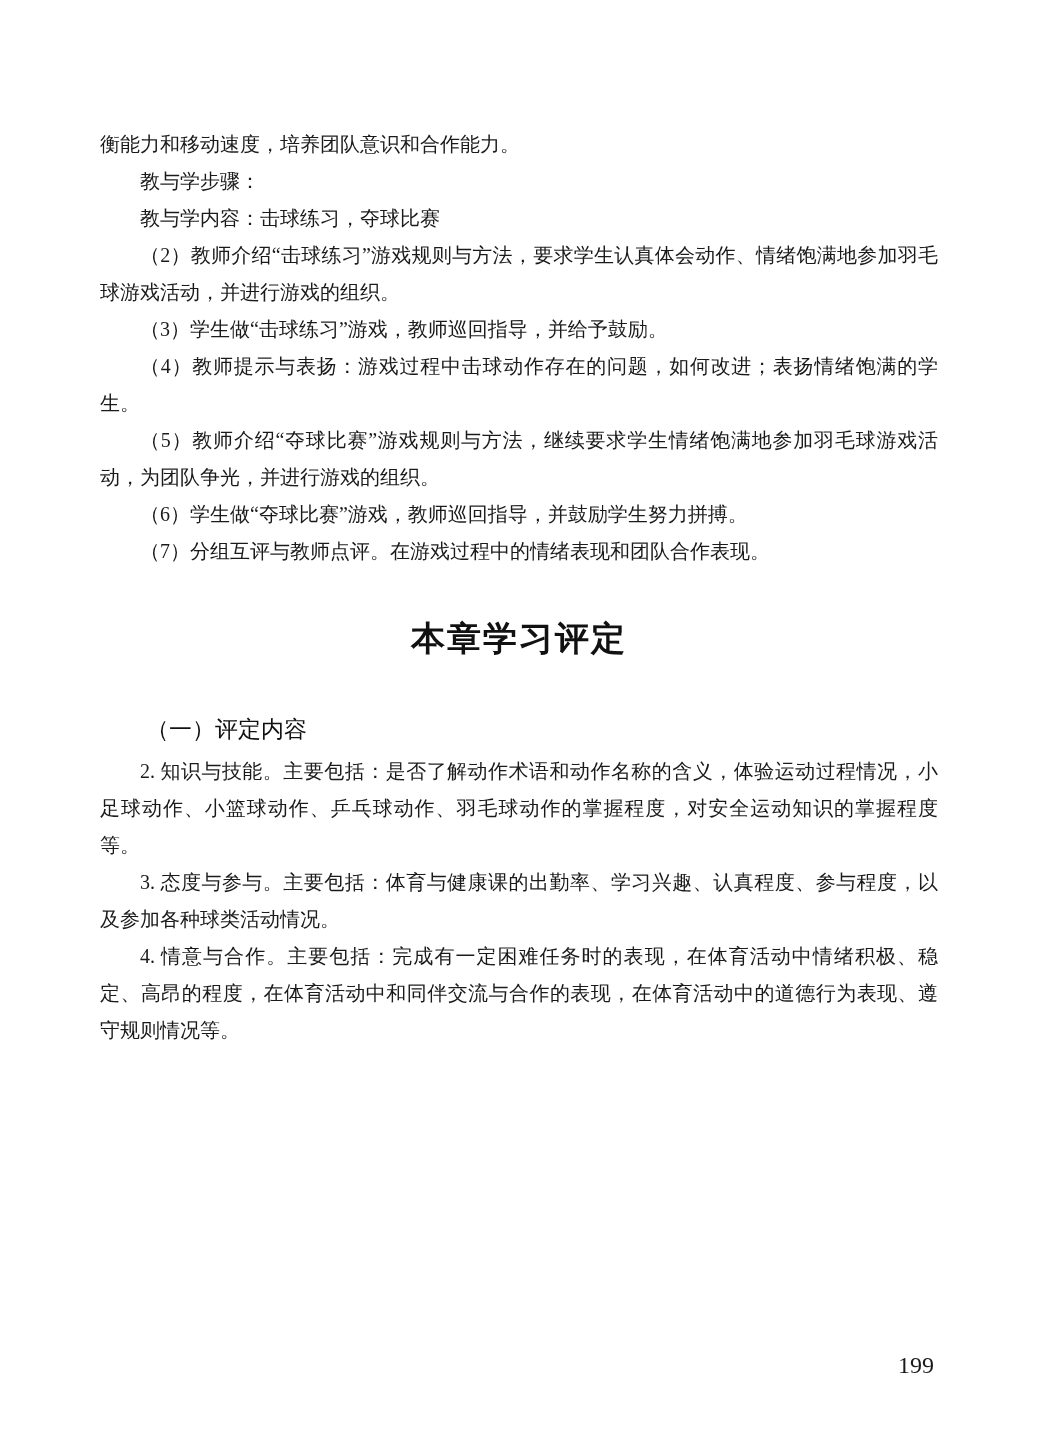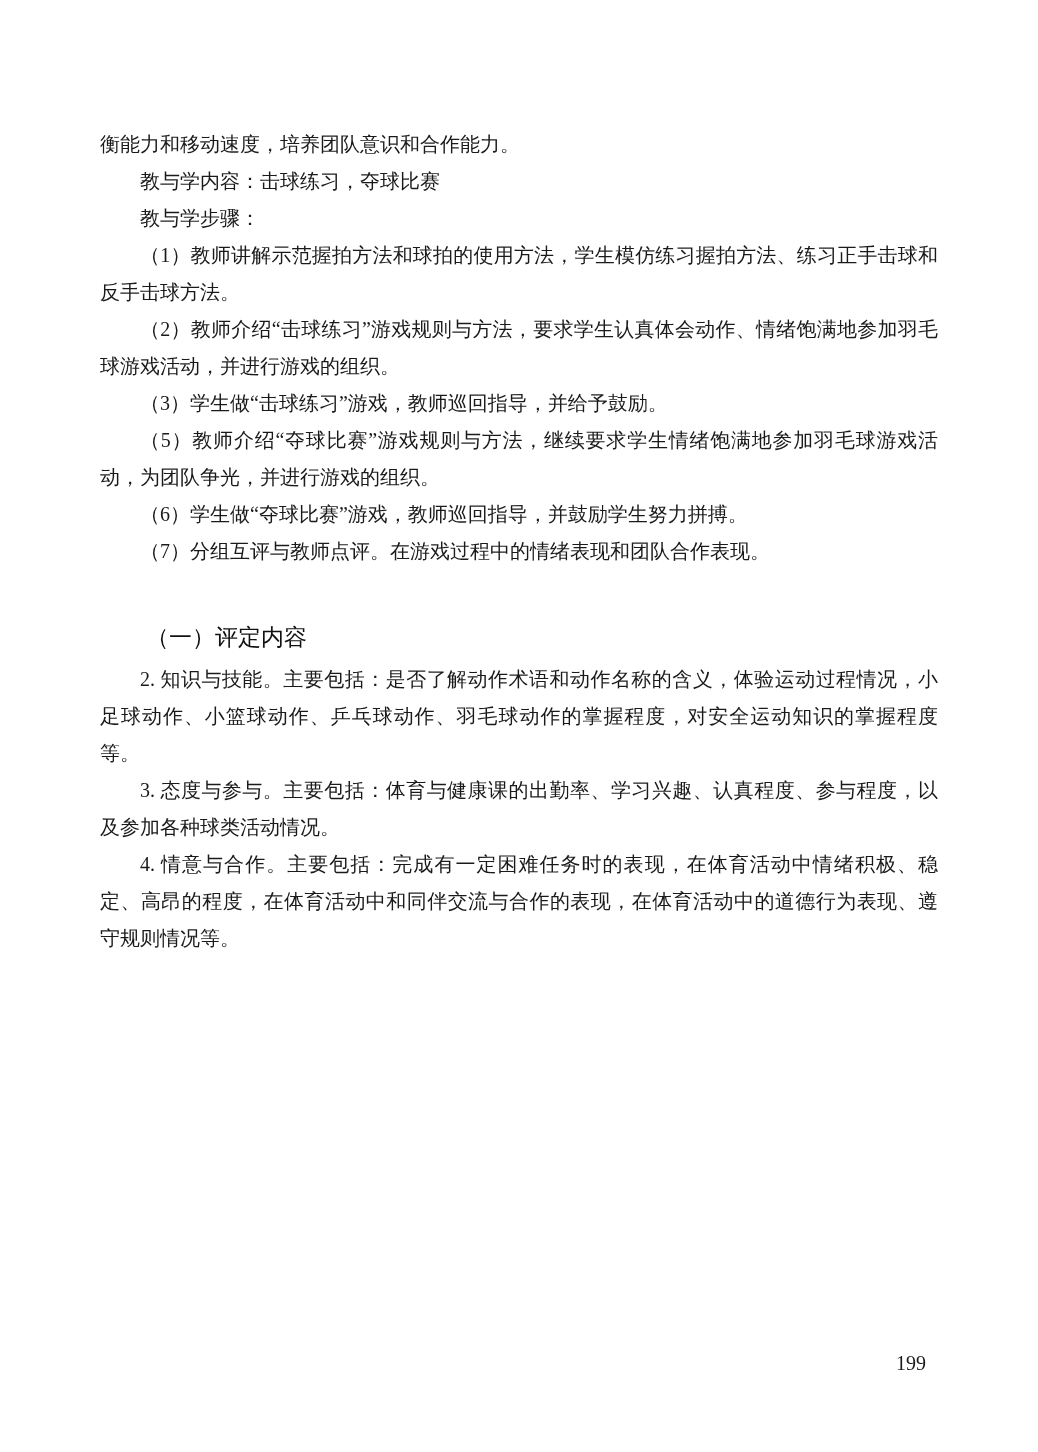--- a/index.html
+++ b/index.html
@@ -40,45 +40,46 @@
   .section-heading {
     font-size: 23px;
     font-weight: normal;
     margin: 52px 0 8px 0;
     padding-left: 46px;
     color: #111111;
     font-family: Liberation Mono, monospace;
   }
   .page-number {
     position: absolute;
-    right: 112px;
+    right: 104px;
     top: 1352px;
-    font-size: 20px;
+    font-size: 24px;
     color: #1a1a1a;
     font-family: "Liberation Serif", "DejaVu Serif", serif;
     text-align: center;
   }
 </style>
 </head>
 <body>
 
 <div class="page">
 
   <div class="body-text">
     <p class="para">衡能力和移动速度，培养团队意识和合作能力。</p>
+    <p class="para indent">教与学步骤：</p>
     <p class="para indent">教与学内容：击球练习，夺球比赛</p>
-    <p class="para indent">教与学步骤：</p>
-    <p class="para indent">（1）教师讲解示范握拍方法和球拍的使用方法，学生模仿练习握拍方法、练习正手击球和反手击球方法。</p>
     <p class="para indent">（2）教师介绍“击球练习”游戏规则与方法，要求学生认真体会动作、情绪饱满地参加羽毛球游戏活动，并进行游戏的组织。</p>
     <p class="para indent">（3）学生做“击球练习”游戏，教师巡回指导，并给予鼓励。</p>
+    <p class="para indent">（4）教师提示与表扬：游戏过程中击球动作存在的问题，如何改进；表扬情绪饱满的学生。</p>
     <p class="para indent">（5）教师介绍“夺球比赛”游戏规则与方法，继续要求学生情绪饱满地参加羽毛球游戏活动，为团队争光，并进行游戏的组织。</p>
     <p class="para indent">（6）学生做“夺球比赛”游戏，教师巡回指导，并鼓励学生努力拼搏。</p>
     <p class="para indent">（7）分组互评与教师点评。在游戏过程中的情绪表现和团队合作表现。</p>
   </div>
 
+  <h1 class="chapter-heading">本章学习评定</h1>
 
   <h2 class="section-heading">（一）评定内容</h2>
 
   <div class="body-text">
     <p class="para indent">2. 知识与技能。主要包括：是否了解动作术语和动作名称的含义，体验运动过程情况，小足球动作、小篮球动作、乒乓球动作、羽毛球动作的掌握程度，对安全运动知识的掌握程度等。</p>
     <p class="para indent">3. 态度与参与。主要包括：体育与健康课的出勤率、学习兴趣、认真程度、参与程度，以及参加各种球类活动情况。</p>
     <p class="para indent">4. 情意与合作。主要包括：完成有一定困难任务时的表现，在体育活动中情绪积极、稳定、高昂的程度，在体育活动中和同伴交流与合作的表现，在体育活动中的道德行为表现、遵守规则情况等。</p>
   </div>
 
   <div class="page-number">199</div>

